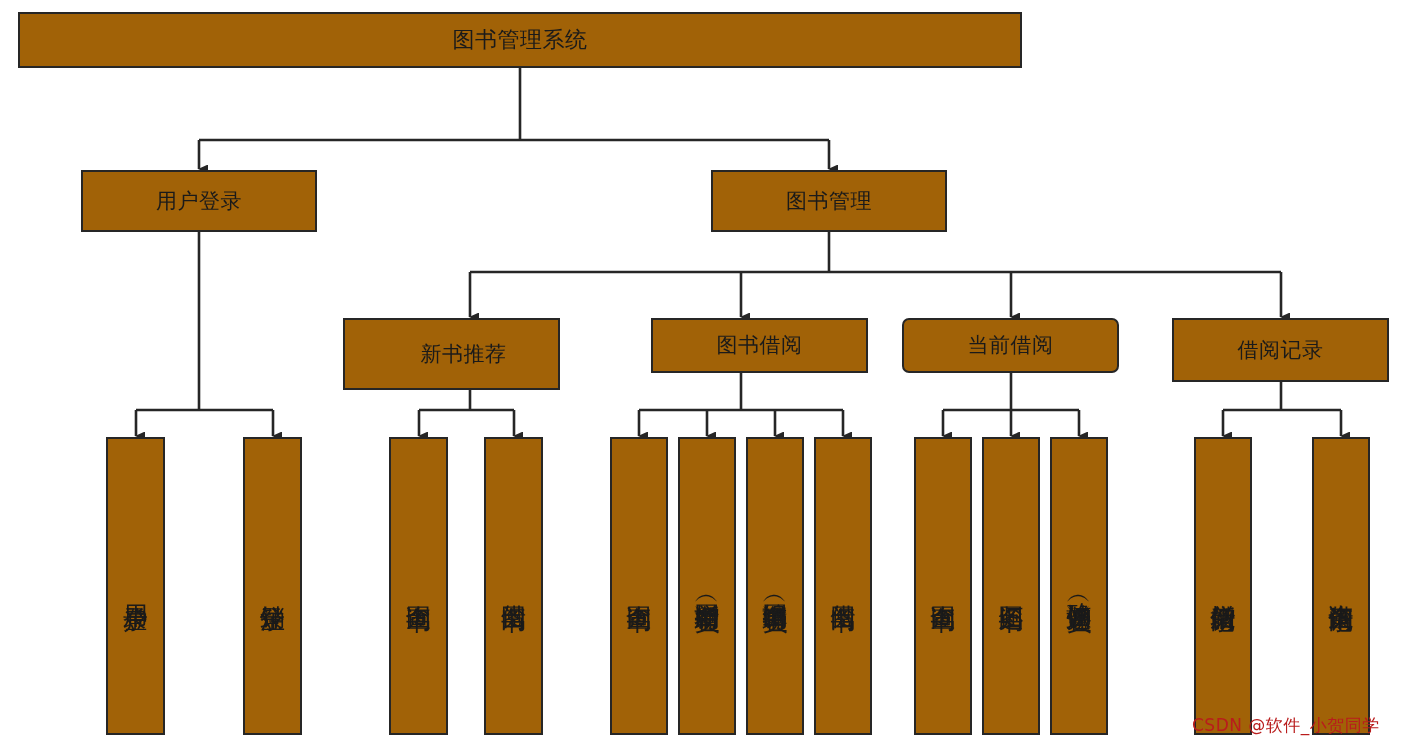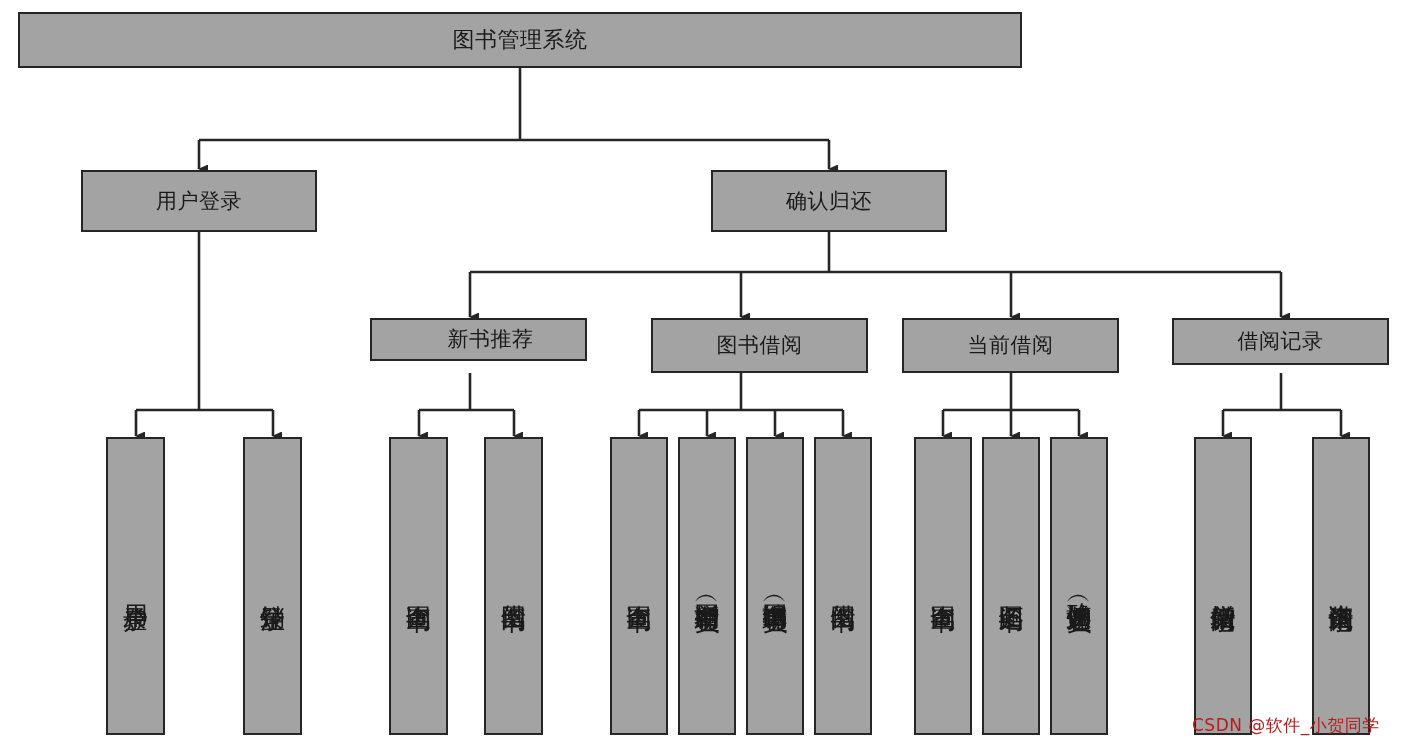--- a/index.html
+++ b/index.html
@@ -23,21 +23,21 @@
     left: 0;
     top: 0;
     width: 1405px;
     height: 747px;
     pointer-events: none;
   }
   .node {
     position: absolute;
     box-sizing: border-box;
     border: 2px solid #262626;
-    background: #a3a3a3;
+    background: #a16207;
     display: flex;
     align-items: center;
     justify-content: center;
     color: #1a1a1a;
   }
   .node .label {
     display: block;
     text-align: center;
     line-height: 1.05;
     letter-spacing: 0.5px;
@@ -121,32 +121,32 @@
   </svg>
 
   <div id="node-layer">
       <div class="node horiz root" id="node_root" style="left: 18px; top: 12px; width: 1004px; height: 56px;">
         <span class="label">图书管理系统</span>
       </div>
       <div class="node horiz" id="node_user-login" style="left: 81px; top: 170px; width: 236px; height: 62px;">
         <span class="label">用户登录</span>
       </div>
       <div class="node horiz" id="node_book-manage" style="left: 711px; top: 170px; width: 236px; height: 62px;">
-        <span class="label">确认归还</span>
+        <span class="label">图书管理</span>
       </div>
-      <div class="node horiz" id="node_new-book-rec" style="left: 370px; top: 318px; width: 217px; height: 43px; padding-left: 24px;">
+      <div class="node horiz" id="node_new-book-rec" style="left: 343px; top: 318px; width: 217px; height: 72px; padding-left: 24px;">
         <span class="label">新书推荐</span>
       </div>
       <div class="node horiz" id="node_book-borrow" style="left: 651px; top: 318px; width: 217px; height: 55px;">
         <span class="label">图书借阅</span>
       </div>
-      <div class="node horiz" id="node_current-borrow" style="left: 902px; top: 318px; width: 217px; height: 55px;">
+      <div class="node horiz" id="node_current-borrow" style="left: 902px; top: 318px; width: 217px; height: 55px; border-radius: 7px;">
         <span class="label">当前借阅</span>
       </div>
-      <div class="node horiz" id="node_borrow-record" style="left: 1172px; top: 318px; width: 217px; height: 47px;">
+      <div class="node horiz" id="node_borrow-record" style="left: 1172px; top: 318px; width: 217px; height: 64px;">
         <span class="label">借阅记录</span>
       </div>
       <div class="node vert" id="node_leaf-user-login" style="left: 106px; top: 437px; width: 59px; height: 298px;">
         <span class="label">用户登录</span>
       </div>
       <div class="node vert" id="node_leaf-user-logout" style="left: 243px; top: 437px; width: 59px; height: 298px;">
         <span class="label">注销登录</span>
       </div>
       <div class="node vert" id="node_leaf-rec-query" style="left: 389px; top: 437px; width: 59px; height: 298px;">
         <span class="label">查询图书</span>

